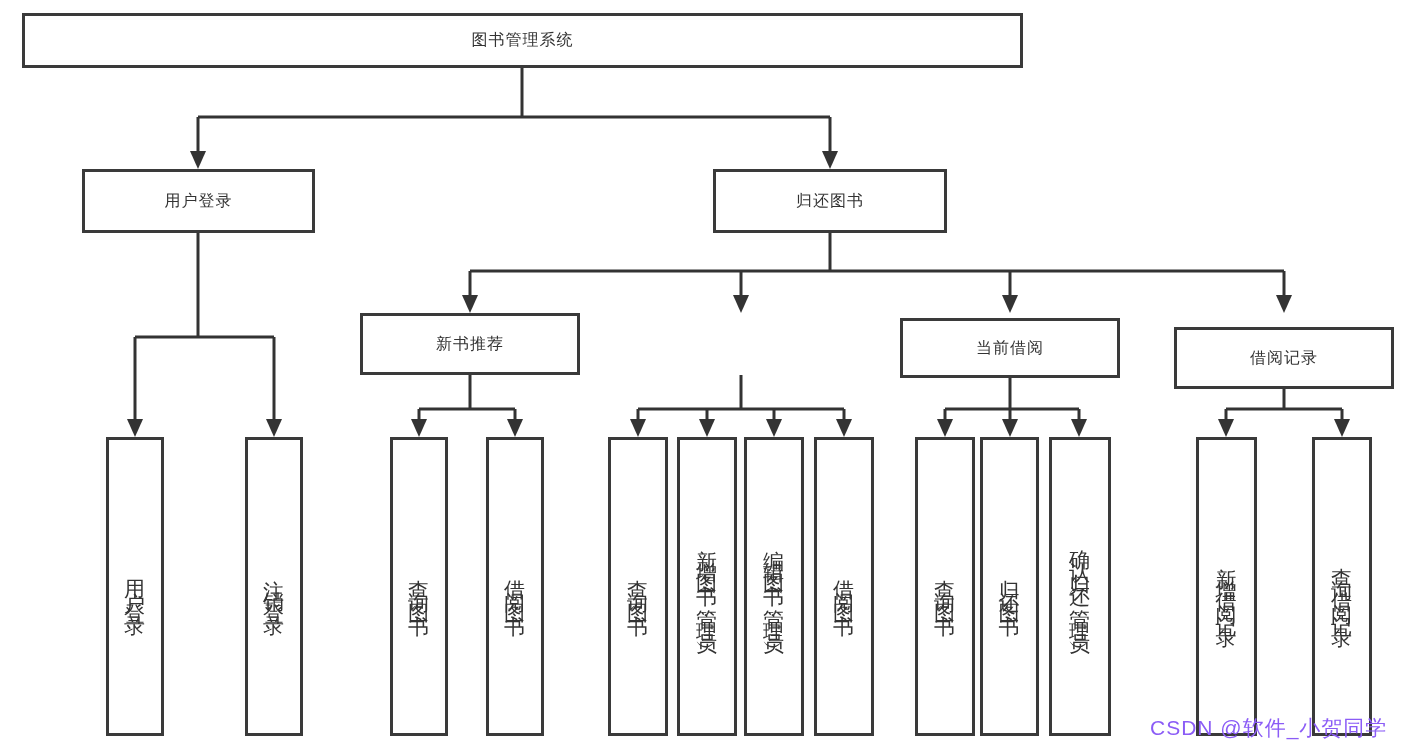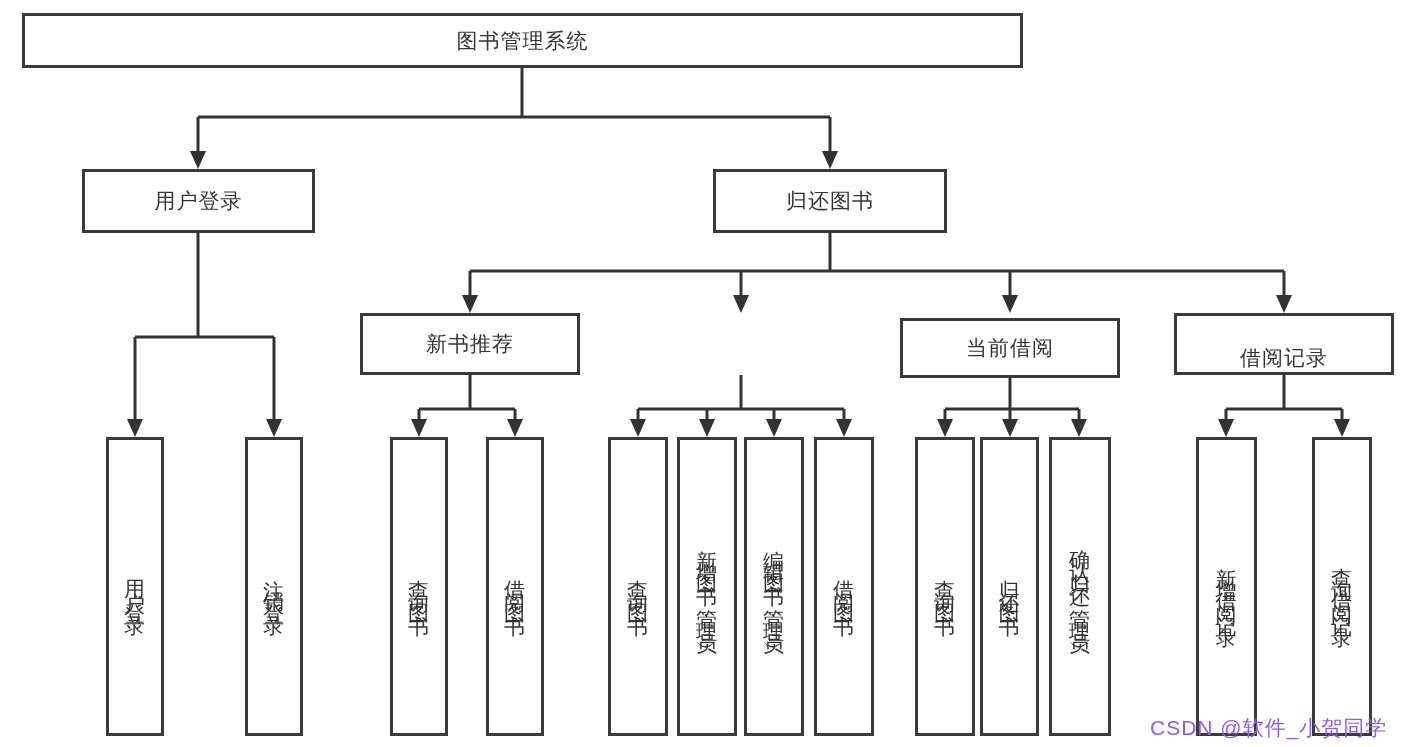--- a/index.html
+++ b/index.html
@@ -5,21 +5,21 @@
   html,body{margin:0;padding:0;background:#ffffff;}
   .canvas{
     position:relative;width:1405px;height:747px;background:#ffffff;
     font-family:"Liberation Sans","DejaVu Sans",sans-serif;color:#333333;
     overflow:hidden;
   }
   svg.connectors{position:absolute;left:0;top:0;width:1405px;height:747px;}
   .hnode{
     position:absolute;background:#ffffff;border:3px solid #3a3a3a;
     display:flex;align-items:center;justify-content:center;
-    font-size:21px;letter-spacing:1px;box-sizing:border-box;z-index:2;
+    font-size:16px;letter-spacing:1px;box-sizing:border-box;z-index:2;
   }
   .vnode{
     position:absolute;top:437px;height:299px;background:#ffffff;border:3px solid #3a3a3a;
     display:flex;align-items:center;justify-content:center;box-sizing:border-box;z-index:2;
   }
   .vnode .vtext{
     writing-mode:vertical-rl;text-orientation:mixed;
     font-size:21px;line-height:1;letter-spacing:12px;white-space:nowrap;
   }
   .watermark{
@@ -120,21 +120,21 @@
   <div class="hnode" style="left:713px;top:169px;width:234px;height:64px;">
     <span>归还图书</span>
   </div>
 
   <div class="hnode" style="left:360px;top:313px;width:220px;height:62px;text-align:right;">
     <span>新书推荐</span>
   </div>
   <div class="hnode" style="left:900px;top:318px;width:220px;height:60px;">
     <span>当前借阅</span>
   </div>
-  <div class="hnode" style="left:1174px;top:313px;width:220px;height:62px;align-items:flex-end;">
+  <div class="hnode" style="left:1174px;top:327px;width:220px;height:62px;">
     <span>借阅记录</span>
   </div>
 
   <div class="vnode" style="left:106px;width:58px;">
     <span class="vtext">用户登录</span>
   </div>
   <div class="vnode" style="left:245px;width:58px;">
     <span class="vtext">注销登录</span>
   </div>
 

